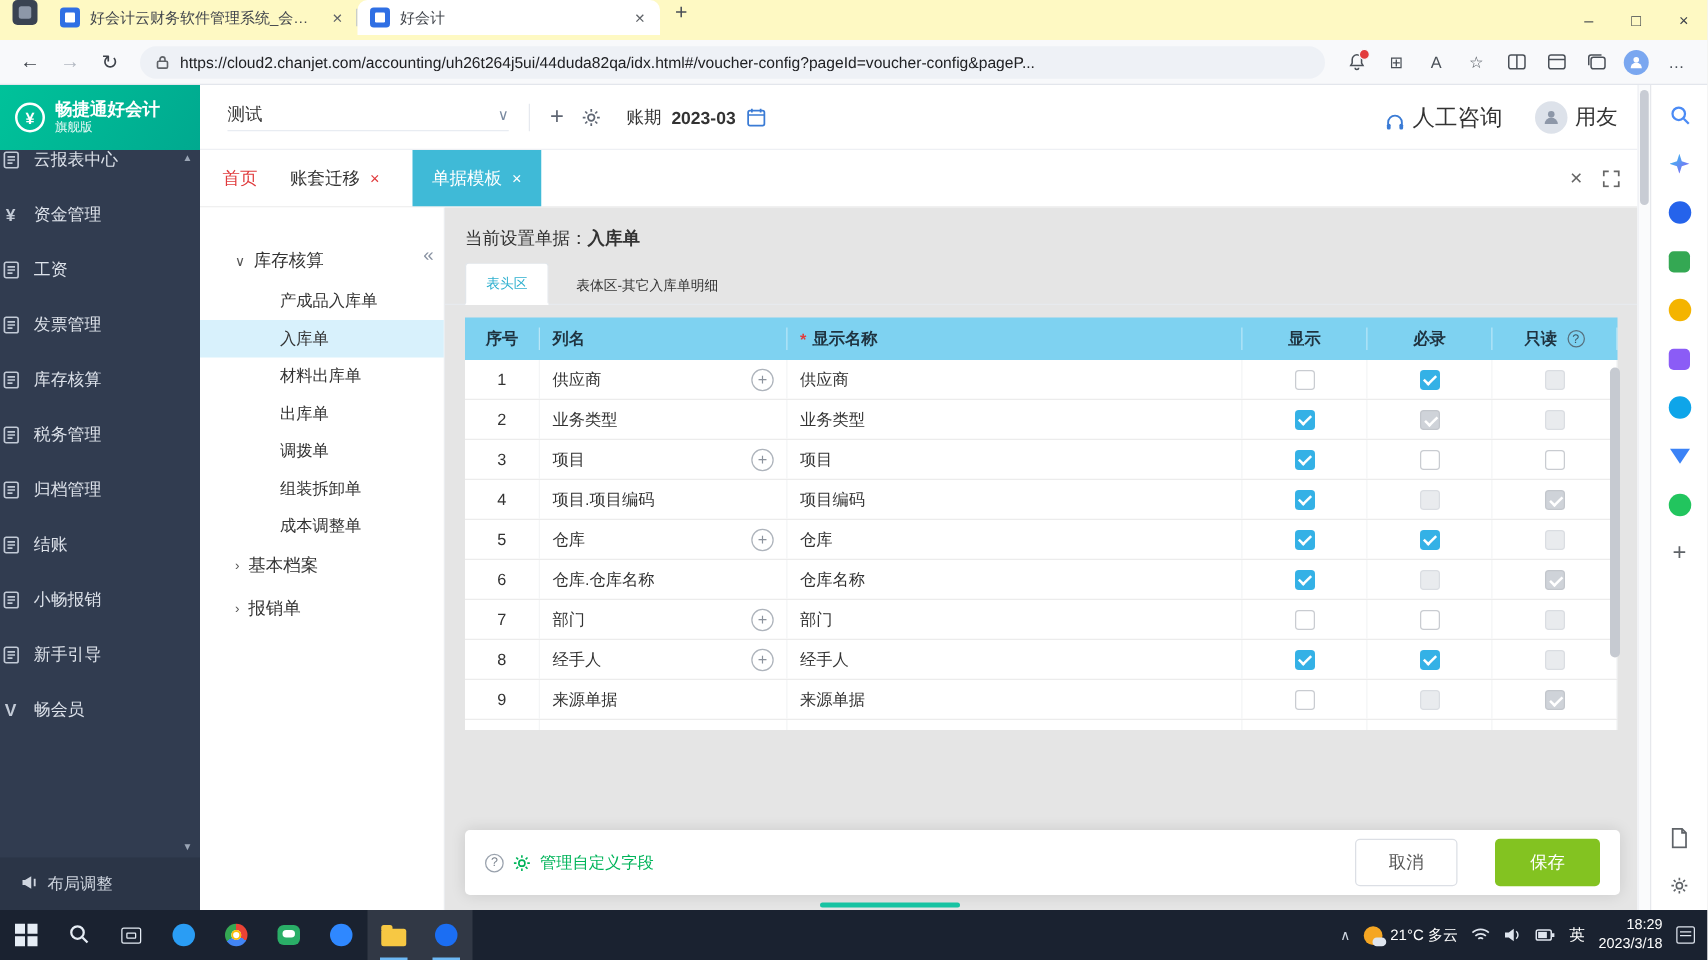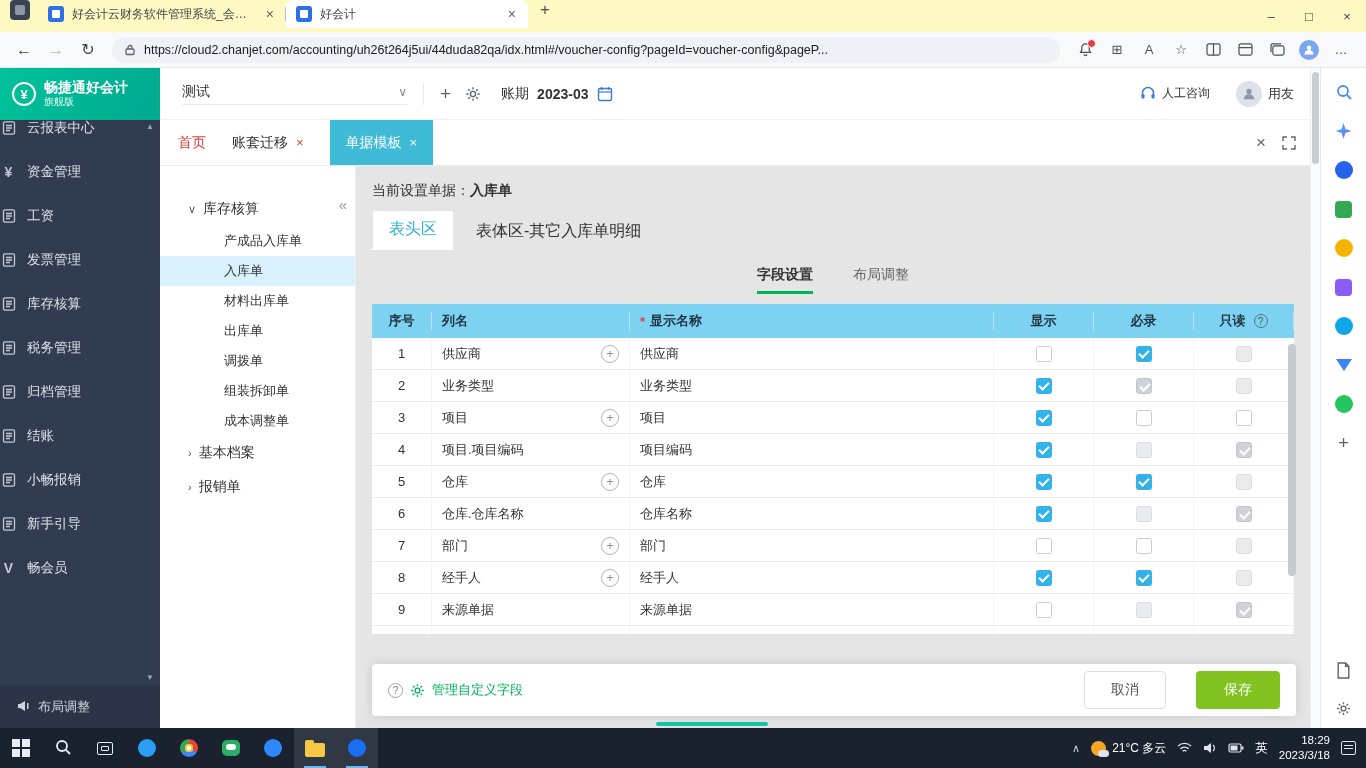--- a/index.html
+++ b/index.html
@@ -56,23 +56,23 @@
   .centercol{flex:1;display:flex;flex-direction:column;min-width:0}
   .appheader{height:52px;background:#fff;border-bottom:1px solid #eef0f4;display:flex;align-items:center;padding:0 16px;flex-shrink:0}
   .acct{width:225px;display:flex;justify-content:space-between;align-items:center;margin-left:6px;padding-bottom:3px;border-bottom:1px solid #e8ecf2;font-size:14px}
   .acct .chev{color:#7a8aa0;font-size:12px}
   .hdvd{width:1px;height:22px;background:#e6e9ef;margin:0 16px}
   .hicon{color:#5f6673;font-size:19px;margin-right:14px;display:flex;align-items:center}
   .period{display:flex;align-items:center;gap:8px;font-size:14px;margin-left:6px}
   .period .pv{font-weight:bold}
   .period .cal{color:#3a7bd5;display:flex}
   .hright{margin-left:auto;display:flex;align-items:center;gap:10px}
-  .support{display:flex;align-items:flex-start;gap:6px;font-size:12px}
+  .support{display:flex;align-items:flex-end;gap:6px;font-size:18px}
   .support .hs{color:#3a7bd5;display:flex}
-  .usr{display:flex;align-items:center;gap:6px;font-size:13px;margin-left:16px}
+  .usr{display:flex;align-items:center;gap:6px;font-size:17px;margin-left:16px}
   .avatar{width:26px;height:26px;border-radius:50%;background:#dde2ea;display:flex;align-items:center;justify-content:center;color:#8d97a8}
 
   
   .navtabs{height:46px;background:#fff;border-bottom:1px solid #ececec;display:flex;align-items:center;flex-shrink:0}
   .nav-home{color:#e03a3c;font-size:14px;margin:0 26px 0 18px}
   .ntab{display:flex;align-items:center;gap:8px;font-size:14px;color:#333;margin-right:26px;height:100%}
   .ntab .x{color:#e03a3c;font-size:13px}
   .ntab.active{background:#3fbad7;color:#fff;padding:0 16px;margin-right:18px}
   .ntab.active .x{color:#fff}
   .ntright{margin-left:auto;display:flex;align-items:center;gap:16px;margin-right:14px;color:#666}
@@ -85,21 +85,21 @@
   .tree-sec{height:34px;display:flex;align-items:center;gap:7px;padding-left:28px;font-size:14px;color:#333}
   .tree-sec .caret{font-size:11px;color:#555}
   .tree-child{height:30px;display:flex;align-items:center;padding-left:64px;font-size:13px;color:#333;cursor:pointer}
   .tree-child.selected{background:#d8f1fc}
 
   .main{flex:1;display:flex;flex-direction:column;min-width:0;position:relative;background:#e5e5e5}
   .doc-line{padding:16px 16px 10px;font-size:14px}
   .doc-line .dv{font-weight:bold}
   .tabs-row{position:relative;padding-left:16px;display:flex;gap:6px;align-items:flex-end}
   .tabs-row::after{content:'';position:absolute;left:0;right:0;bottom:0;height:1px;background:#e7eaee}
-  .mtab{position:relative;z-index:1;padding:8px 16px;font-size:16px;color:#333}
+  .mtab{position:relative;z-index:1;padding:8px 16px;font-size:11px;color:#333}
   .mtab.active{border:1px solid #e2e6ea;border-bottom:2px solid #fff;background:#fff;color:#2fb0cf;border-radius:3px 3px 0 0}
   .subtabs{display:flex;justify-content:center;gap:40px;padding-top:16px}
   .subtab{font-size:14px;color:#666;padding-bottom:7px;border-bottom:3px solid transparent}
   .subtab.active{color:#333;font-weight:bold;border-bottom-color:#00b45a}
 
   .tablewrap{margin:10px 16px 0;position:relative;height:330px;flex-shrink:0}
   .thead{display:flex;background:#7ed2f1;height:34px;align-items:center;font-size:13px;font-weight:bold;color:#1f3340}
   .thead .cell{border-right:1px solid rgba(255,255,255,.45)}
   .tbody{height:296px;overflow:hidden}
   .trow{display:flex;height:32px;align-items:center;border-bottom:1px solid #ececec;font-size:13px;color:#333;background:#fff}
@@ -466,24 +466,20 @@
         </div>
 
         <div class="main">
           <div class="doc-line">
             <span>当前设置单据：</span><span class="dv">入库单</span>
           </div>
           <div class="tabs-row">
             <span class="mtab active">表头区</span>
             <span class="mtab">表体区-其它入库单明细</span>
           </div>
-          <div class="subtabs">
-            <span class="subtab active">字段设置</span>
-            <span class="subtab">布局调整</span>
-          </div>
 
           <div class="tablewrap">
             <div class="thead">
               <div class="cell c-no">序号</div>
               <div class="cell c-name">
                   <span>列名</span>
                 </div>
               <div class="cell c-display">
                 <span class="req-mark">*</span>
                 <span>显示名称</span>

